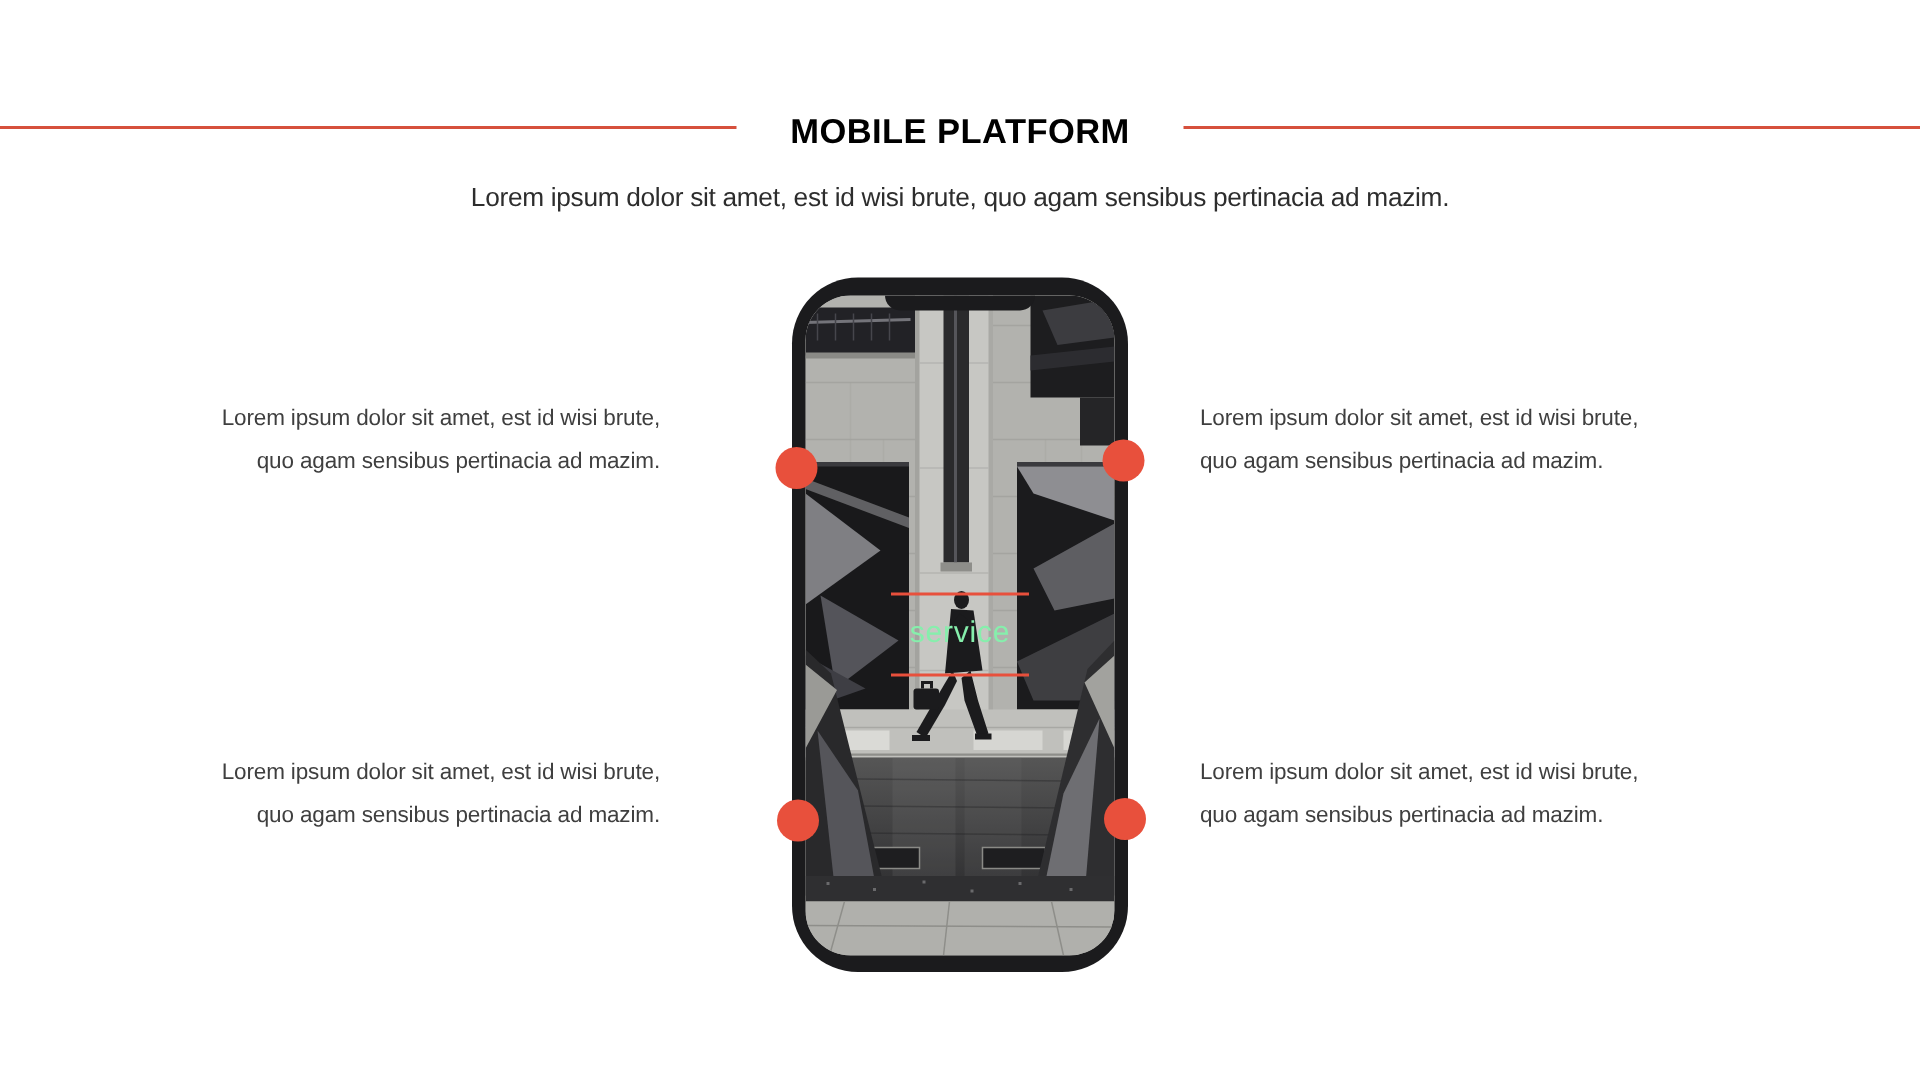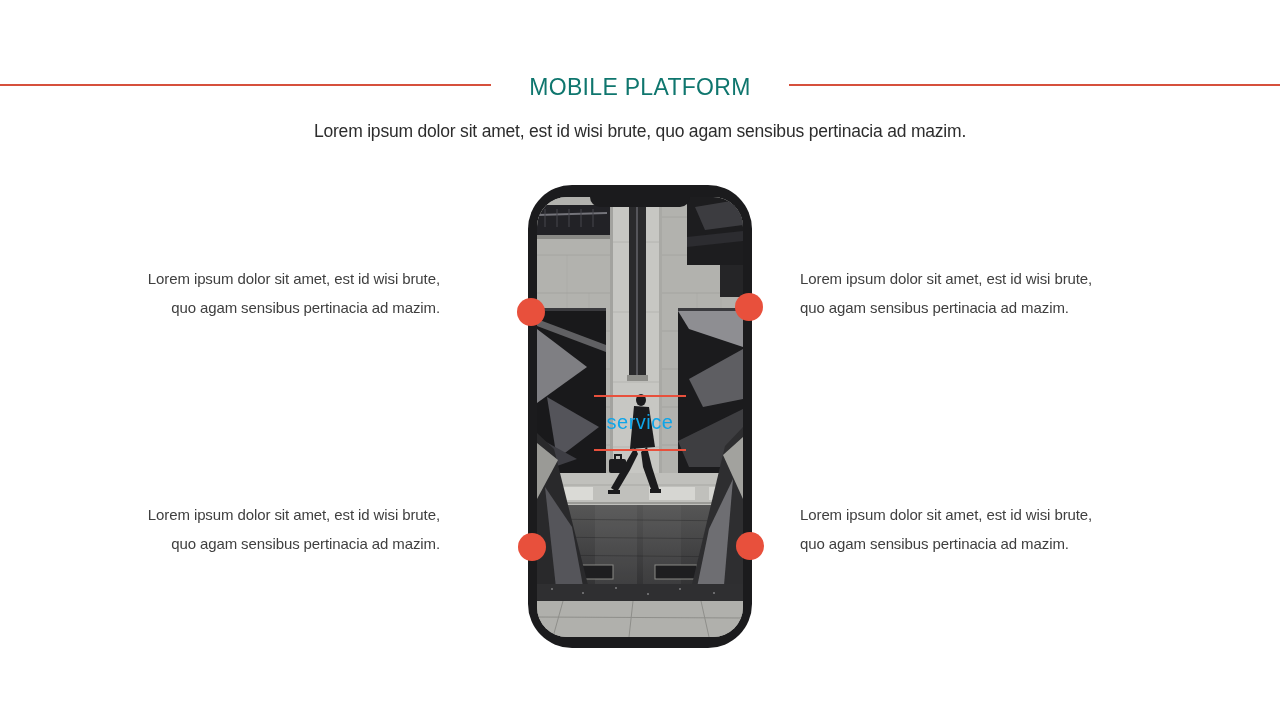--- a/index.html
+++ b/index.html
@@ -6,21 +6,21 @@
   .slide{
     position:relative;width:1280px;height:720px;background:#ffffff;overflow:hidden;
     font-family:"Liberation Sans",sans-serif;
   }
   
   .rule{position:absolute;top:84px;height:2px;background:#d6503c;}
   .rule.left{left:0;width:491px;}
   .rule.right{left:789px;width:491px;}
   .title{
     position:absolute;top:74px;left:0;width:1280px;text-align:center;
-    font-size:23px;font-weight:400;color:#0f766e;letter-spacing:.3px;
+    font-size:23px;font-weight:700;color:#000000;letter-spacing:.3px;
   }
   .subtitle{
     position:absolute;top:121px;left:0;width:1280px;text-align:center;
     font-size:17.5px;color:#2d2d2d;letter-spacing:-.2px;
   }
   
   .tblock{
     position:absolute;width:295px;font-size:15px;line-height:28.5px;color:#3f3f3f;
     letter-spacing:-.1px;
   }
@@ -36,21 +36,21 @@
   .screen{
     position:absolute;left:9px;top:12px;width:206px;height:440px;
     border-radius:30px;overflow:hidden;background:#b2b2ae;
   }
   .screen svg{display:block;}
   .svc-rule{position:absolute;left:66px;width:92px;height:2px;background:#e8503c;z-index:3;}
   .svc-rule.top{top:210px;}
   .svc-rule.bottom{top:264px;}
   .svc-label{
     position:absolute;left:58px;top:226px;width:108px;z-index:3;text-align:center;
-    color:#0ea5e9;font-size:20px;font-weight:400;letter-spacing:.5px;
+    color:#86efac;font-size:20px;font-weight:400;letter-spacing:.5px;
   }
   
   .dot{position:absolute;width:28px;height:28px;border-radius:50%;background:#e8503c;z-index:4;}
   .dot.tl{left:517px;top:298px;}
   .dot.tr{left:735px;top:293px;}
   .dot.bl{left:518px;top:533px;}
   .dot.br{left:736px;top:532px;}
 </style>
 </head>
 <body>

